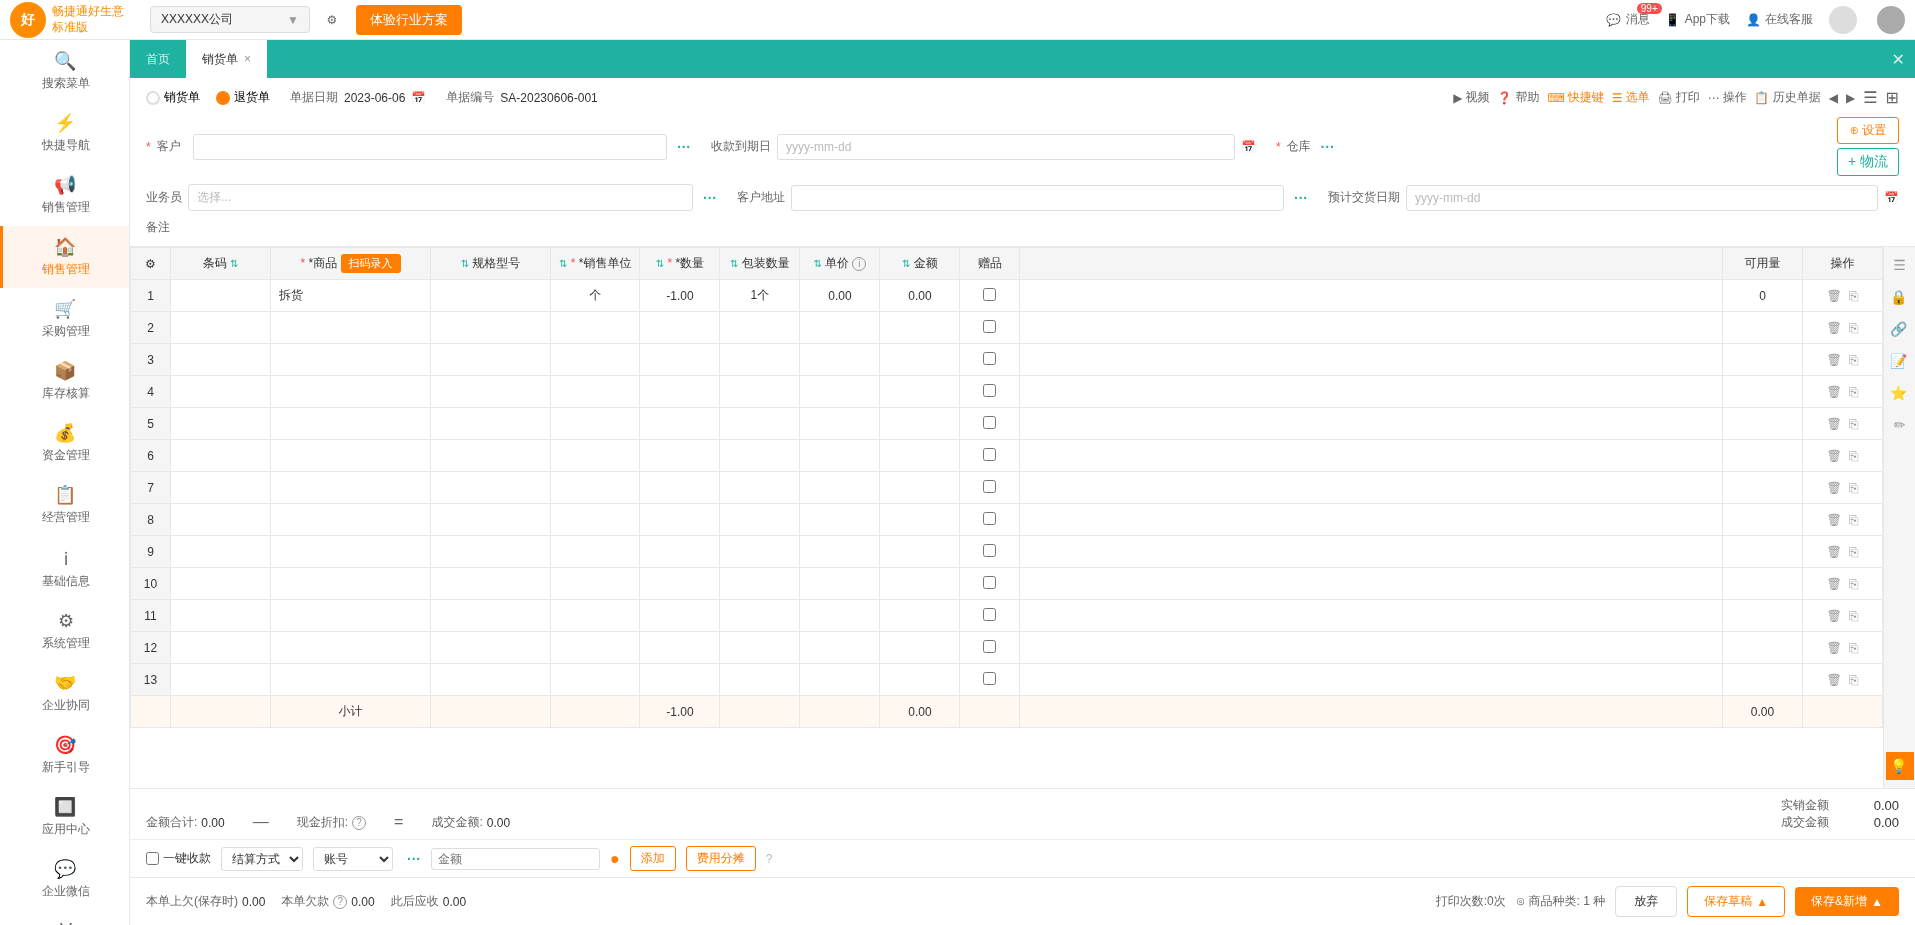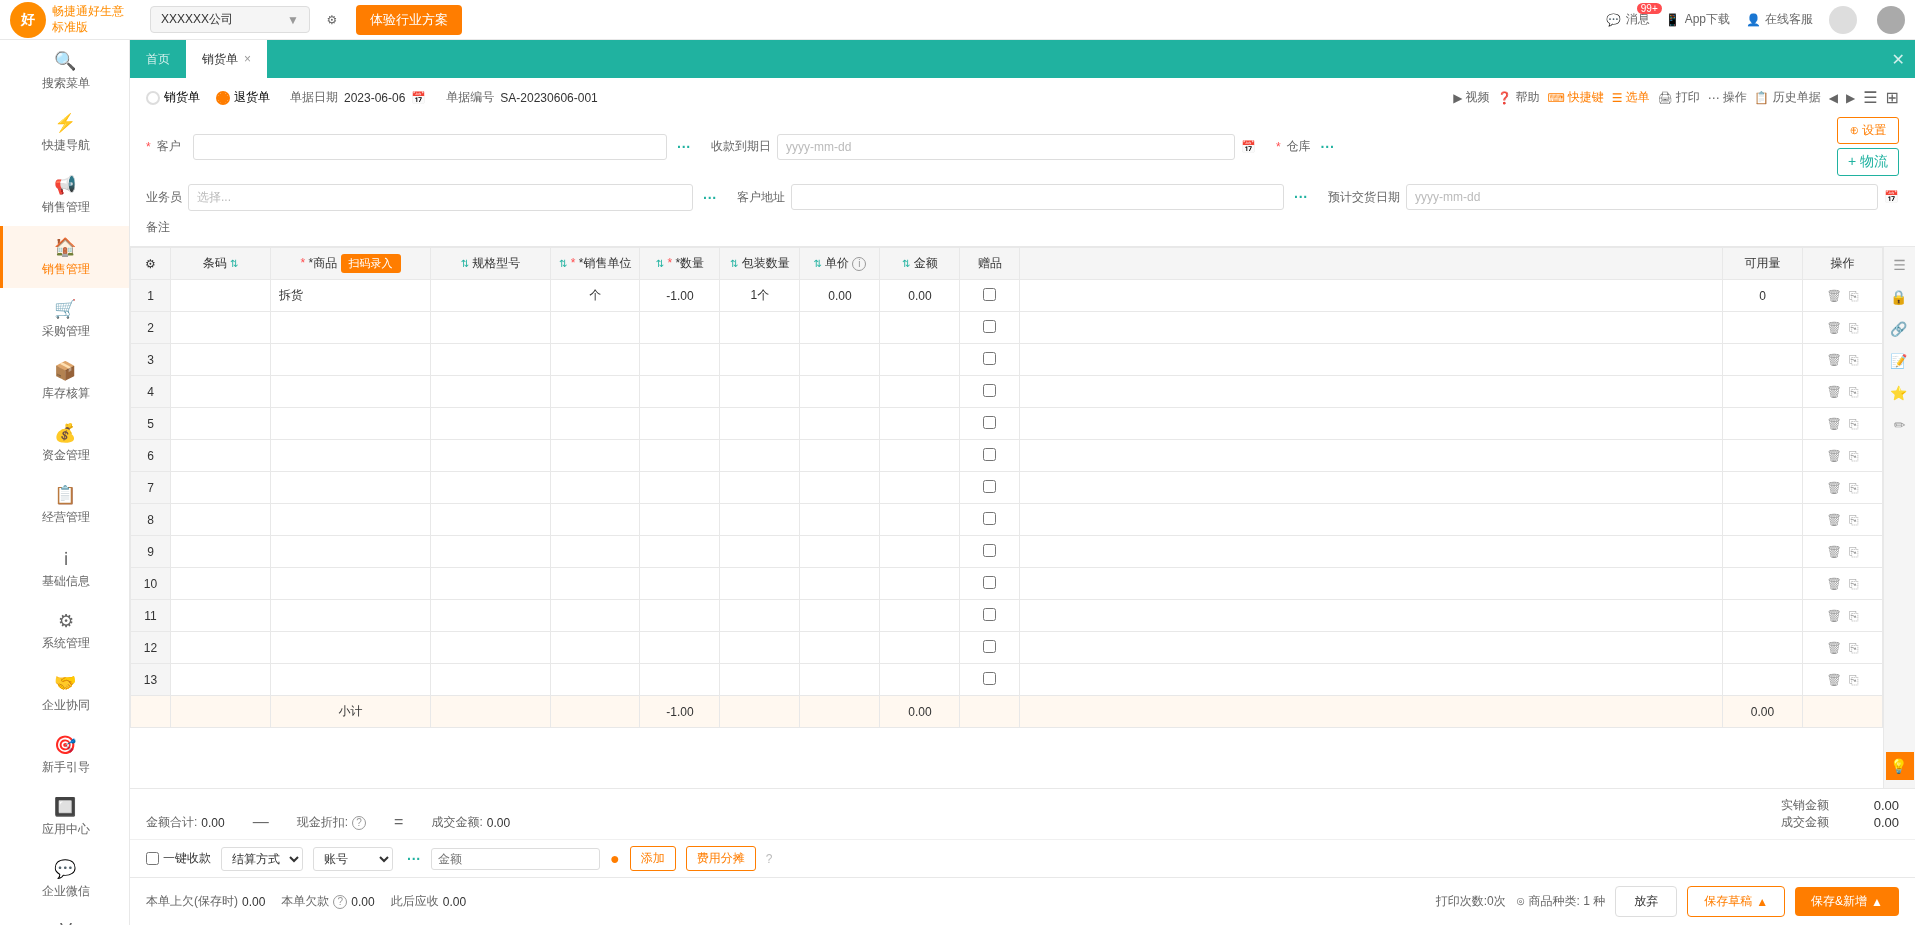--- a/index.html
+++ b/index.html
@@ -312,21 +312,21 @@
           <span style="color:#ff4d4f;">*</span>
           <span style="color:#666;">仓库</span>
           <span class="field-dots">···</span>
         </div>
         <div style="display:flex; flex-direction:column; gap:4px; margin-left:16px;">
           <button class="settings-btn">⊕ 设置</button>
           <button class="logistics-btn">+ 物流</button>
         </div>
       </div>
 
-      <div style="display:flex; gap:0; margin-bottom:8px; align-items:flex-start;">
+      <div style="display:flex; gap:0; margin-bottom:8px; align-items:center;">
         <div style="flex:1; display:flex; align-items:center; gap:6px;">
           <span style="color:#666; min-width:36px;">业务员</span>
           <div class="field-input placeholder" style="flex:1; min-height:26px; border:1px solid #ddd; border-radius:3px; padding:4px 8px;">
             <span>选择...</span>
           </div>
           <span class="field-dots">···</span>
         </div>
         <div style="flex:1; display:flex; align-items:center; gap:6px; margin-left:20px;">
           <span style="color:#666;">客户地址</span>
           <div class="field-input" style="flex:1; min-height:26px; border:1px solid #ddd; border-radius:3px; padding:4px 8px;"></div>

